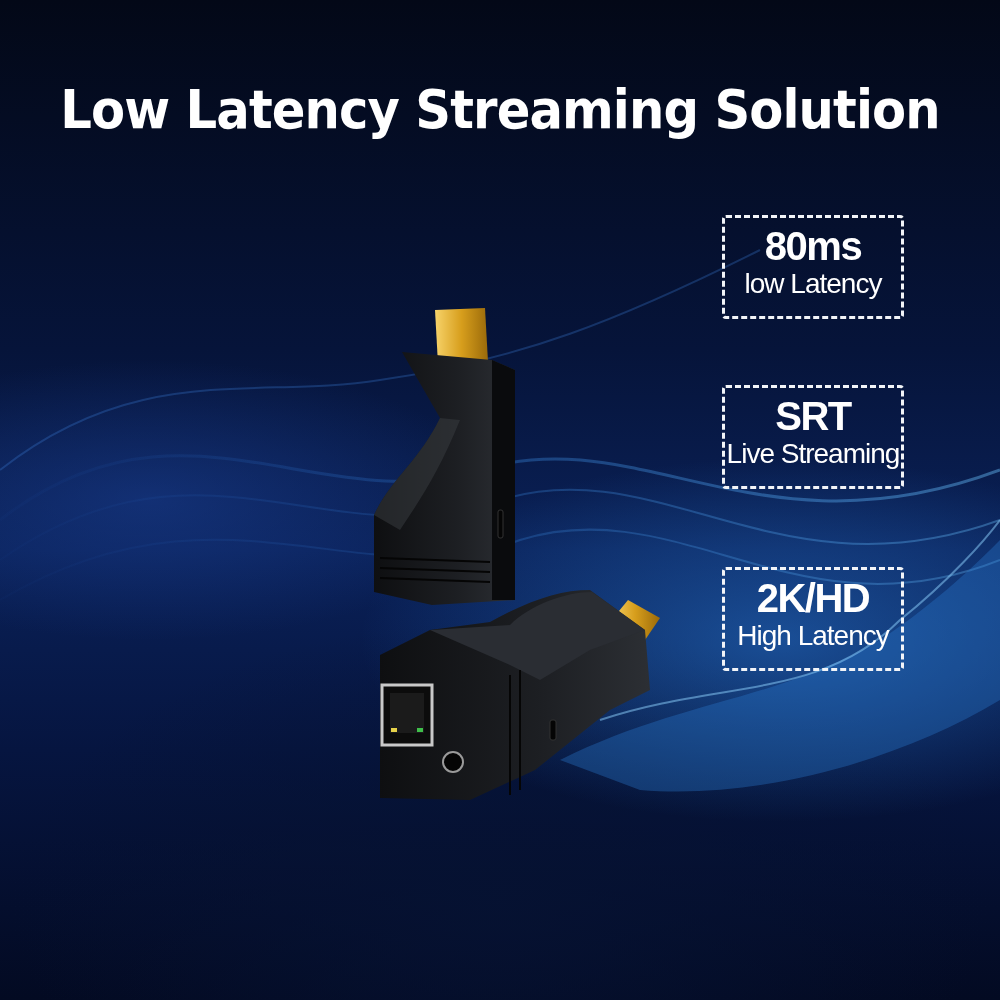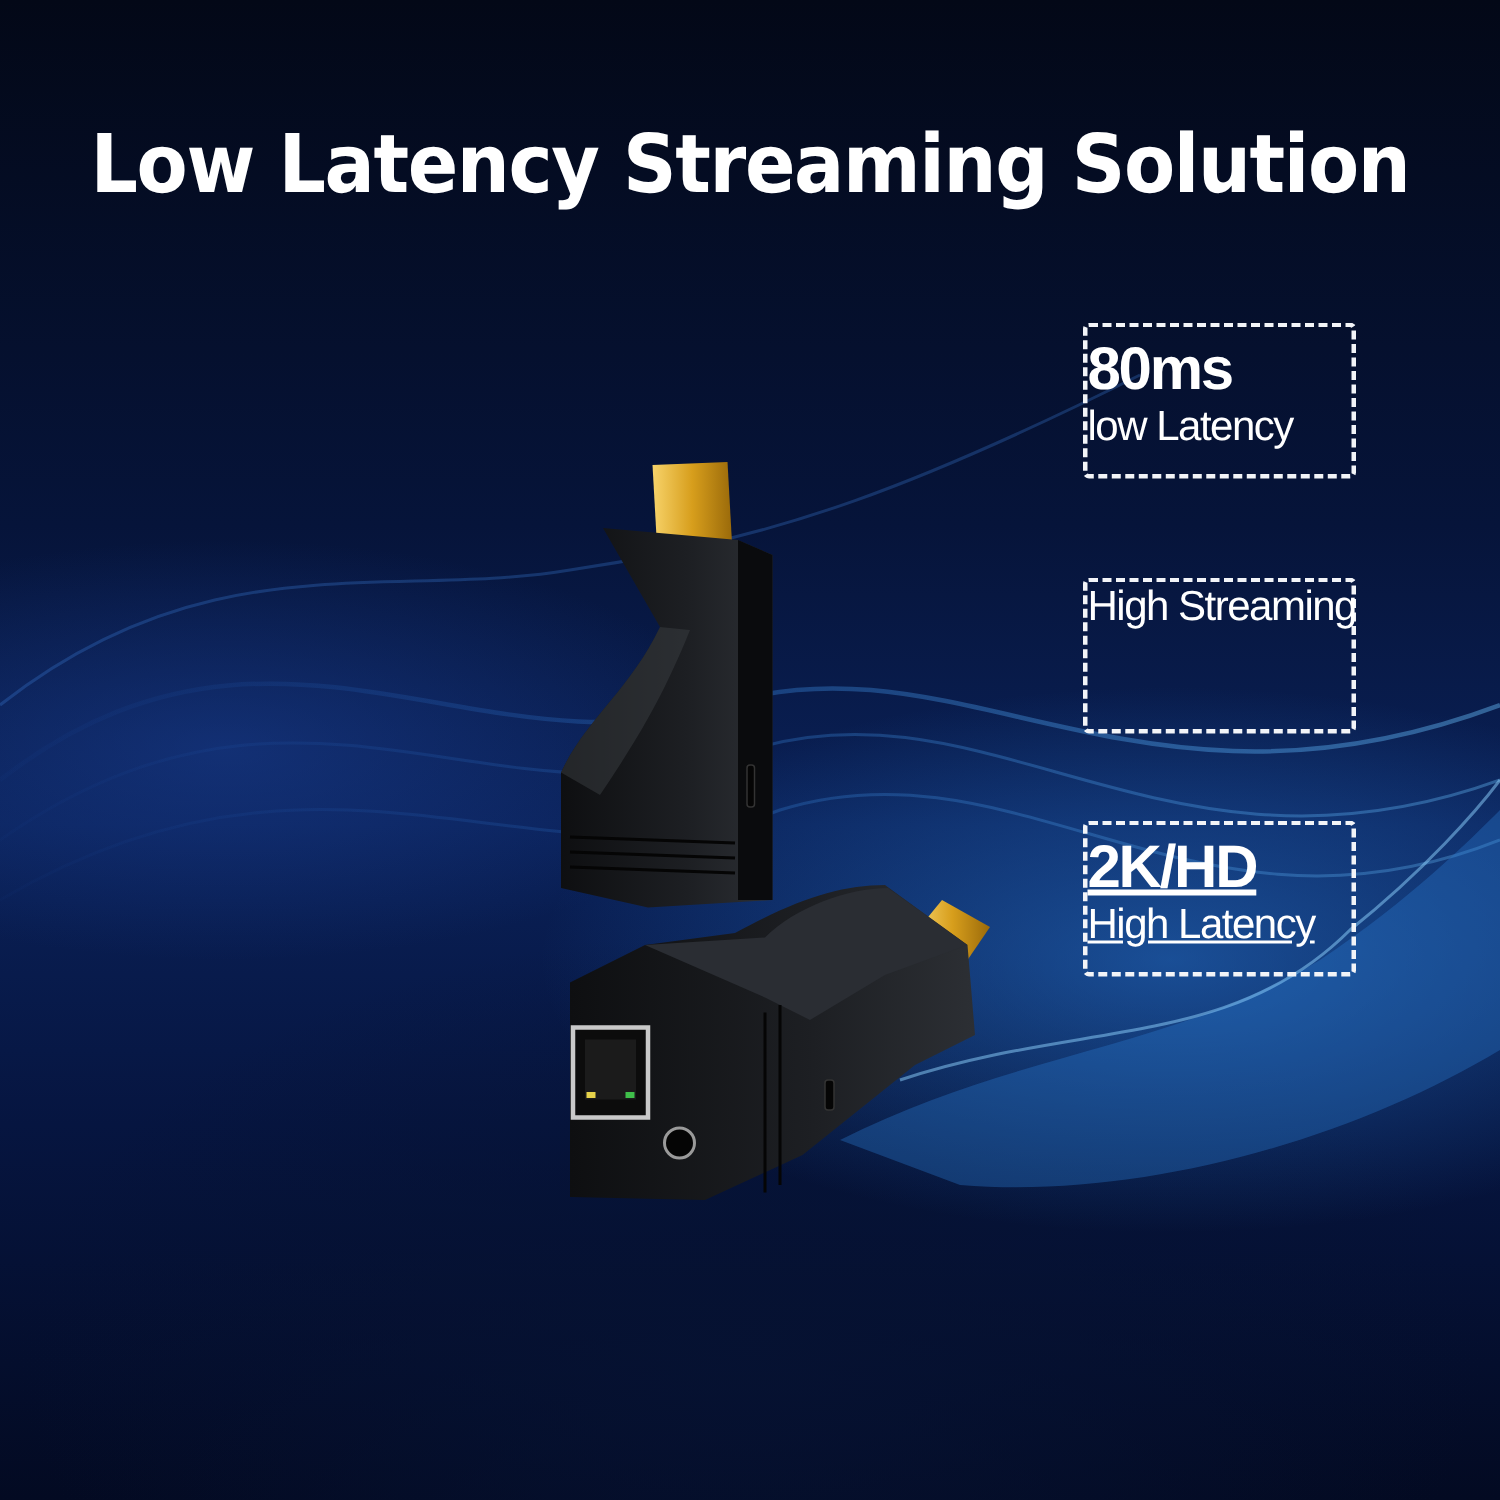--- a/index.html
+++ b/index.html
@@ -8,24 +8,24 @@
     background:
       radial-gradient(ellipse 600px 260px at 780px 640px, rgba(40,120,210,0.55), rgba(10,40,100,0) 70%),
       radial-gradient(ellipse 500px 200px at 150px 500px, rgba(30,70,160,0.45), rgba(10,30,80,0) 70%),
       radial-gradient(ellipse 700px 400px at 500px 900px, rgba(6,18,50,0.9), rgba(4,10,28,0) 70%),
       linear-gradient(180deg,#030817 0%,#06143a 35%,#0a2158 55%,#061540 75%,#030a22 100%);}
   .waves{position:absolute;left:0;top:0;width:1000px;height:1000px;}
   .title{position:absolute;left:0;top:78px;width:1000px;text-align:center;color:#fff;
     font-family:"DejaVu Sans",sans-serif;font-weight:bold;font-size:54px;letter-spacing:-1px;
     transform:scaleX(0.92);}
   .badge{position:absolute;left:722px;width:182px;height:104px;border:3px dashed #f2f4f8;border-radius:4px;
-    box-sizing:border-box;text-align:left;color:#fff;}
+    box-sizing:border-box;text-align:center;color:#fff;}
   .badge .big{display:block;font-weight:bold;font-size:40px;line-height:44px;margin-top:6px;letter-spacing:-1.5px;}
   .badge .small{display:block;font-size:28px;line-height:32px;letter-spacing:-1px;white-space:nowrap;}
-  .b1{top:215px;} .b2{top:385px;} .b3{top:547px;text-decoration:underline;}
+  .b1{top:215px;} .b2{top:385px;} .b3{top:567px;}
   .product{position:absolute;left:360px;top:300px;width:330px;height:520px;}
 </style>
 </head>
 <body>
 
 <div class="canvas">
 
   <svg class="waves" viewBox="0 0 1000 1000">
     <defs>
       <linearGradient id="wg" x1="0" y1="0" x2="1" y2="0">
@@ -42,21 +42,22 @@
     <path d="M0 470 C140 360 260 400 380 380 C520 360 620 320 760 250" stroke="#3c7fd6" stroke-width="2" fill="none" opacity="0.3"></path>
   </svg>
 
   <div class="title">Low Latency Streaming Solution</div>
 
   <div class="badge b1">
     <span class="big">80ms</span>
     <span class="small">low Latency</span>
   </div>
   <div class="badge b2">
-    <span class="small">High Streaming</span>
+    <span class="big">SRT</span>
+    <span class="small">Live Streaming</span>
   </div>
   <div class="badge b3">
     <span class="big">2K/HD</span>
     <span class="small">High Latency</span>
   </div>
 
   <svg class="product" viewBox="0 0 330 520">
     <defs>
       <linearGradient id="gold" x1="0" y1="0" x2="1" y2="0">
         <stop offset="0" stop-color="#f7d36a"></stop>

